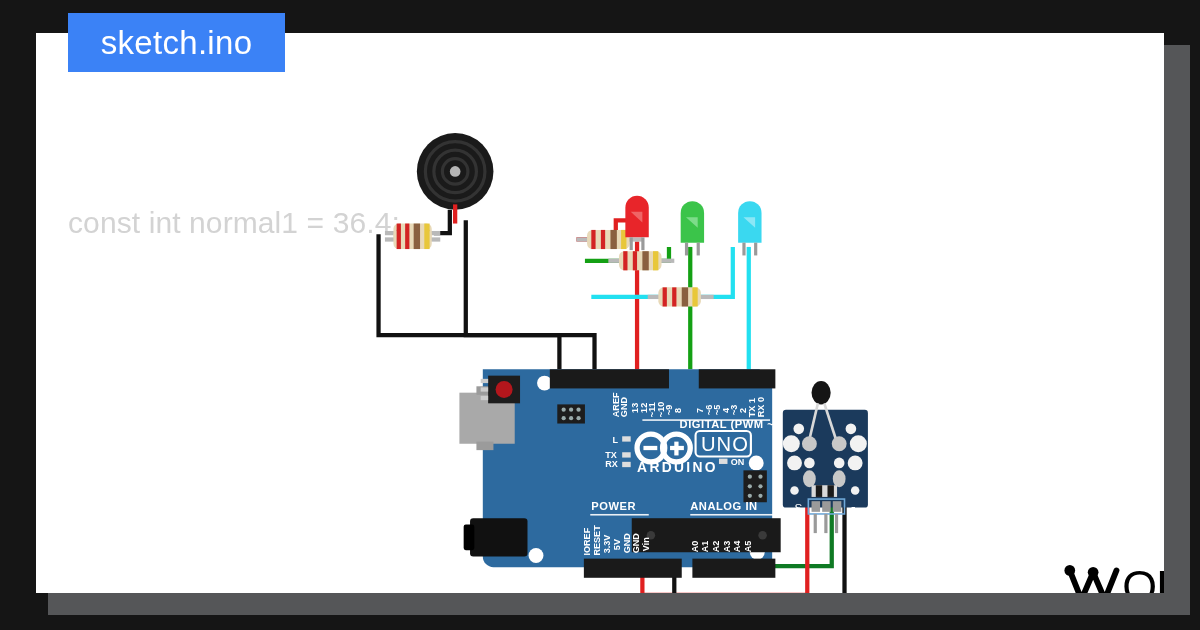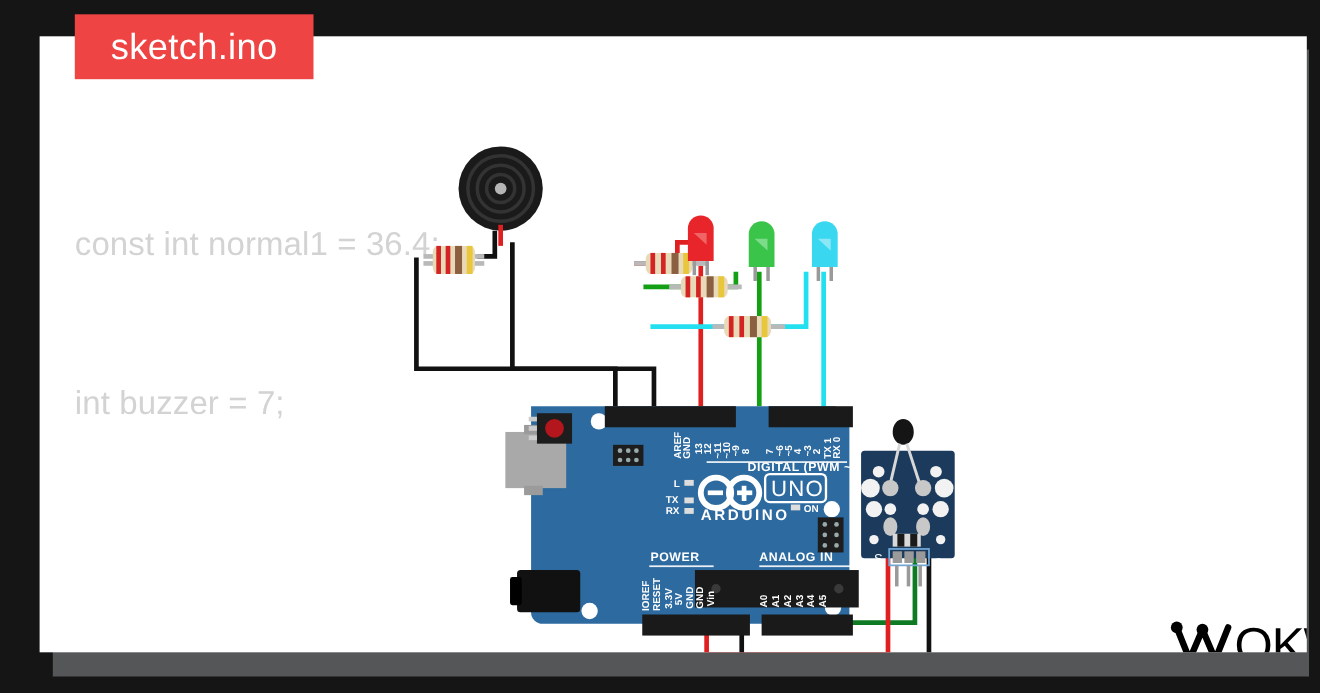--- a/index.html
+++ b/index.html
@@ -10,36 +10,36 @@
   }
   .stage{position:relative;width:1200px;height:630px;}
 
   
   .panel-shadow{
     position:absolute;left:48px;top:45px;width:1142px;height:570px;
     background:#555658;
   }
   .panel{
     position:absolute;left:36px;top:33px;width:1128px;height:560px;
-    background:#ffffff;overflow:hidden;padding-left:24px;
+    background:#ffffff;overflow:hidden;
   }
 
   
   .code{
     position:absolute;left:32px;top:70px;width:1000px;
     color:#d3d3d3;font-size:30px;line-height:48px;
     font-family:"Liberation Sans", sans-serif;
     white-space:pre;letter-spacing:.1px;
   }
   .code div{height:48px;}
 
   
   .tab{
     position:absolute;left:68px;top:13px;width:217px;height:59px;
-    background:#ef4444;color:#fff;
+    background:#3b82f6;color:#fff;
     display:flex;align-items:center;justify-content:center;
     font-size:33px;letter-spacing:.3px;
   }
 
   
   .wokwi{position:absolute;left:1026px;top:523px;width:180px;height:58px;}
 
   
   .circuit{position:absolute;left:0;top:0;width:1200px;height:630px;}
 </style>
@@ -47,21 +47,20 @@
 <body>
 
 <div class="stage">
 
   <div class="panel-shadow"></div>
 
   <div class="panel">
 
     <div class="code">
       <div>const int normal1 = 36.4;</div>
-      <div>int buzzer = 7;</div>
       
       
       
       
       
       
       
       
     </div>
 

